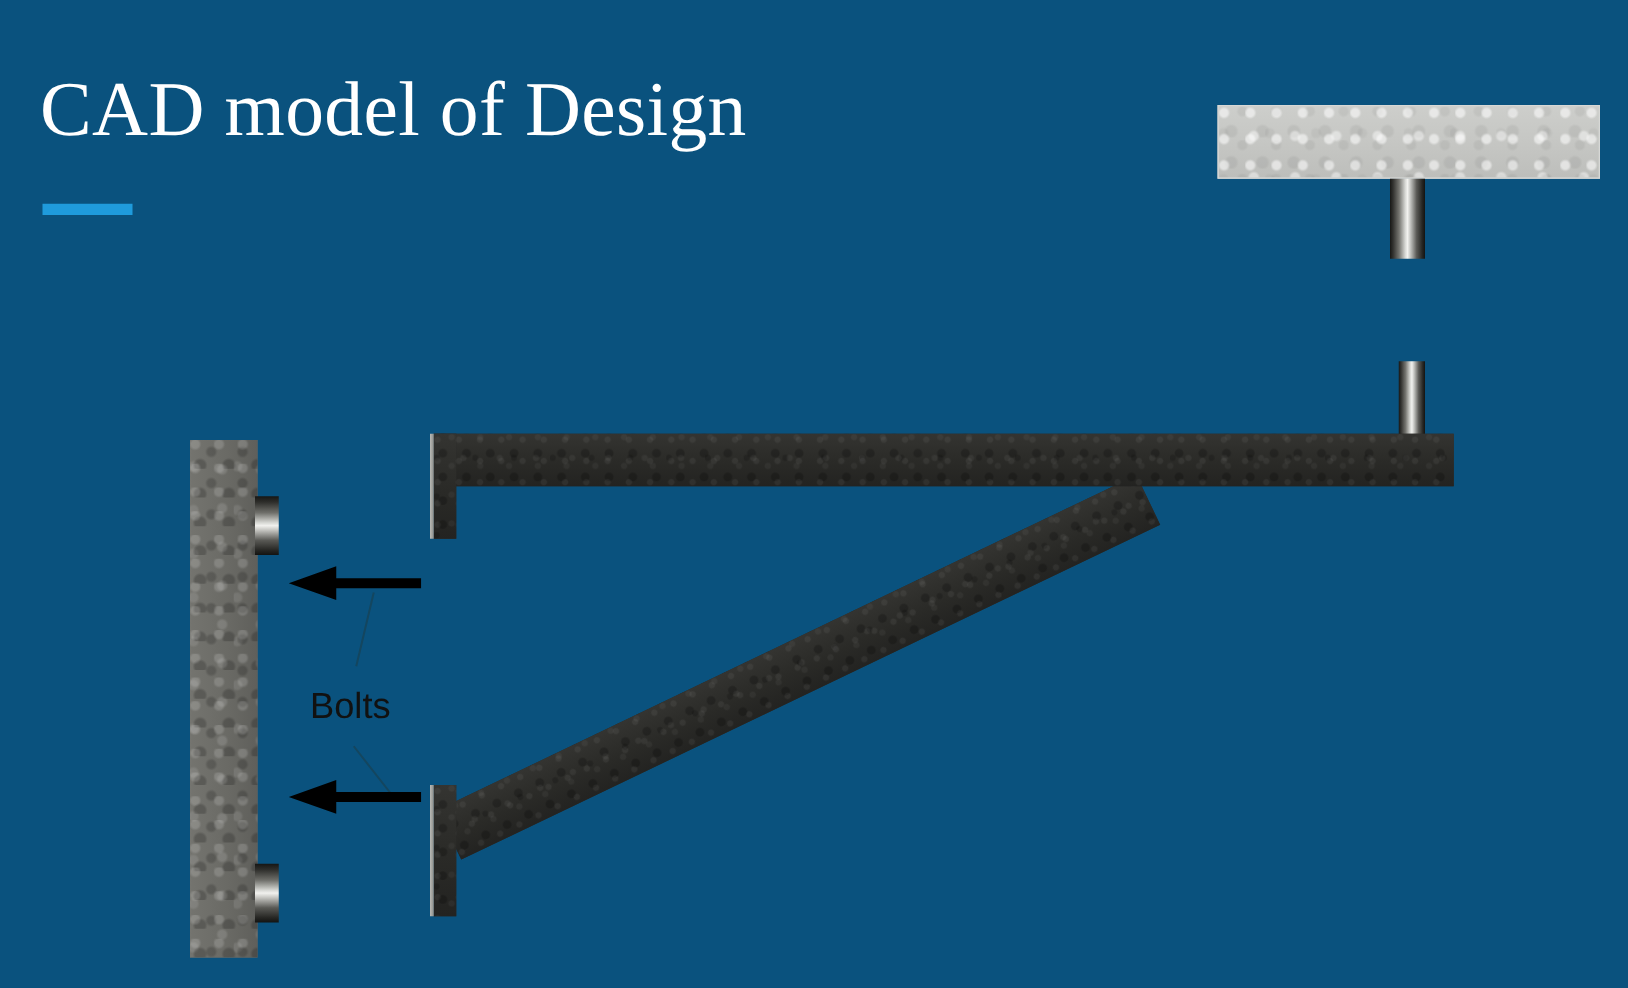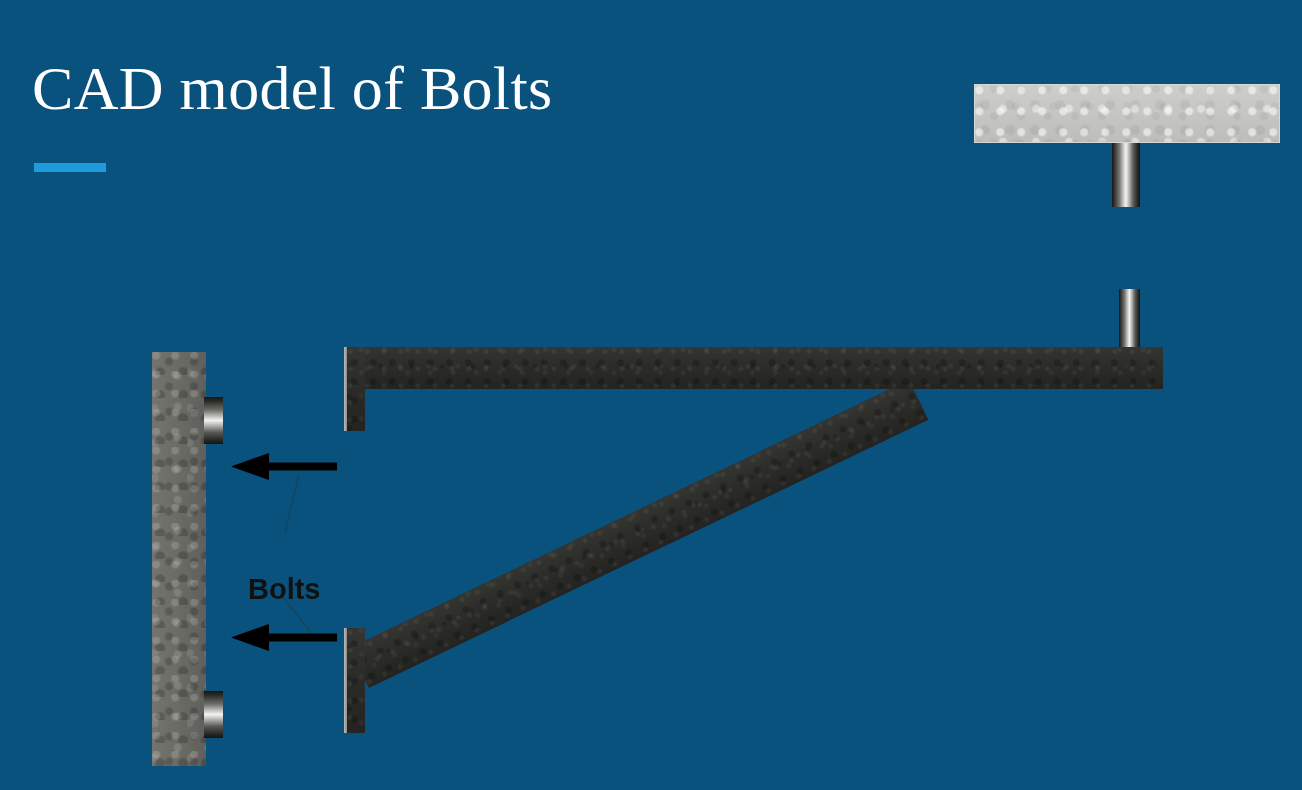--- a/index.html
+++ b/index.html
@@ -151,47 +151,46 @@
   }
   #beam-top-bolt {
     position: absolute;
     left: 1119px; top: 289px;
     width: 21px; height: 60px;
   }
 
   
   #bolts-label {
     position: absolute;
-    left: 248px; top: 572px;
+    left: 248px; top: 548px;
     font-size: 29px;
     line-height: 34px;
     color: #111111;
     white-space: nowrap;
-    font-weight: bold;
   }
   #leader-lines {
     position: absolute;
     left: 0; top: 0;
     width: 1302px; height: 790px;
     pointer-events: none;
   }
   .arrow {
     position: absolute;
     height: 34px;
     width: 108px;
   }
   #arrow-top { left: 229px; top: 450px; }
   #arrow-bottom { left: 229px; top: 621px; }
 </style>
 </head>
 <body>
 
 <div id="slide">
 
-  <div id="title">CAD model of Bolts</div>
+  <div id="title">CAD model of Design</div>
   <div id="accent-bar"></div>
 
   <div id="ceiling-plate" class="light-metal"></div>
   <div id="ceiling-bolt" class="bolt-v"></div>
 
   <div id="wall-plate" class="gray-metal"></div>
   <div id="wall-bolt-top" class="wall-bolt bolt-h"></div>
   <div id="wall-bolt-bottom" class="wall-bolt bolt-h"></div>
 
   <div id="brace-diagonal" class="dark-metal"></div>

